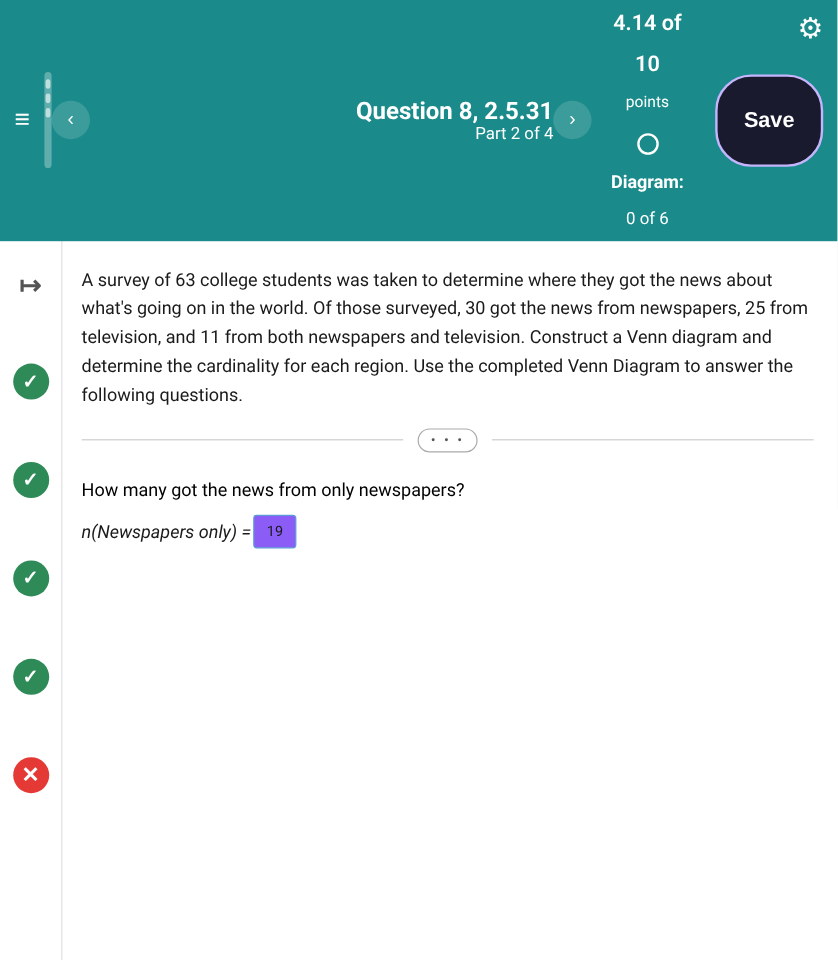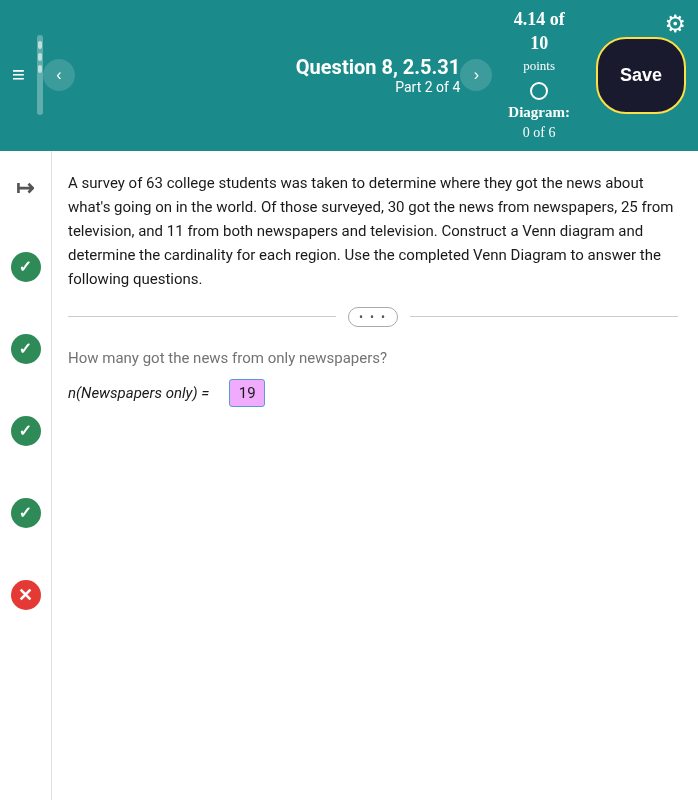--- a/index.html
+++ b/index.html
@@ -82,24 +82,23 @@
     .part-label {
       font-size: 14px;
       font-weight: 400;
       margin-top: 0;
     }
 
     .center-section {
       display: flex;
       flex-direction: column;
       align-items: center;
-      gap: 4px;
+      gap: 14px;
       color: white;
       margin: 0 16px;
-      font-family: Liberation Serif, serif;
     }
 
     .points-value {
       font-size: 18px;
       font-weight: 600;
       line-height: 1.1;
     }
 
     .points-label-sm {
       font-size: 13px;
@@ -119,21 +118,21 @@
       font-weight: 700;
     }
 
     .points-sub {
       font-size: 14px;
     }
 
     .save-btn {
       background: #1a1a2e;
       color: white;
-      border: 2px solid #fde047;
+      border: 2px solid #c4b5fd;
       padding: 26px 22px;
       border-radius: 30px;
       font-size: 18px;
       font-weight: 700;
       cursor: pointer;
       white-space: nowrap;
       margin-left: 10px;
     }
 
     .gear-btn {
@@ -228,50 +227,50 @@
       border: 1.5px solid #aaa;
       border-radius: 12px;
       padding: 2px 10px;
       font-size: 12px;
       color: #555;
       letter-spacing: 2px;
     }
 
     .sub-question {
       font-size: 15px;
-      color: #737373;
+      color: #000000;
       margin-bottom: 10px;
       line-height: 1.5;
     }
 
     .answer-row {
       display: flex;
       align-items: center;
-      gap: 20px;
+      gap: 2px;
       margin-bottom: 20px;
       font-size: 15px;
       color: #1a1a1a;
     }
 
     .answer-italic {
       font-style: italic;
     }
 
     .answer-box {
       display: inline-flex;
       align-items: center;
       justify-content: center;
       min-width: 36px;
       height: 28px;
       border: 1.5px solid #5b9bd5;
       border-radius: 3px;
       padding: 0 6px;
-      font-size: 15px;
+      font-size: 12px;
       color: #1a1a1a;
-      background: #f0abfc;
+      background: #8b5cf6;
     }
 
     .answer-input {
       display: inline-flex;
       align-items: center;
       justify-content: center;
       min-width: 36px;
       height: 28px;
       border: 1.5px solid #5b9bd5;
       border-radius: 3px;

